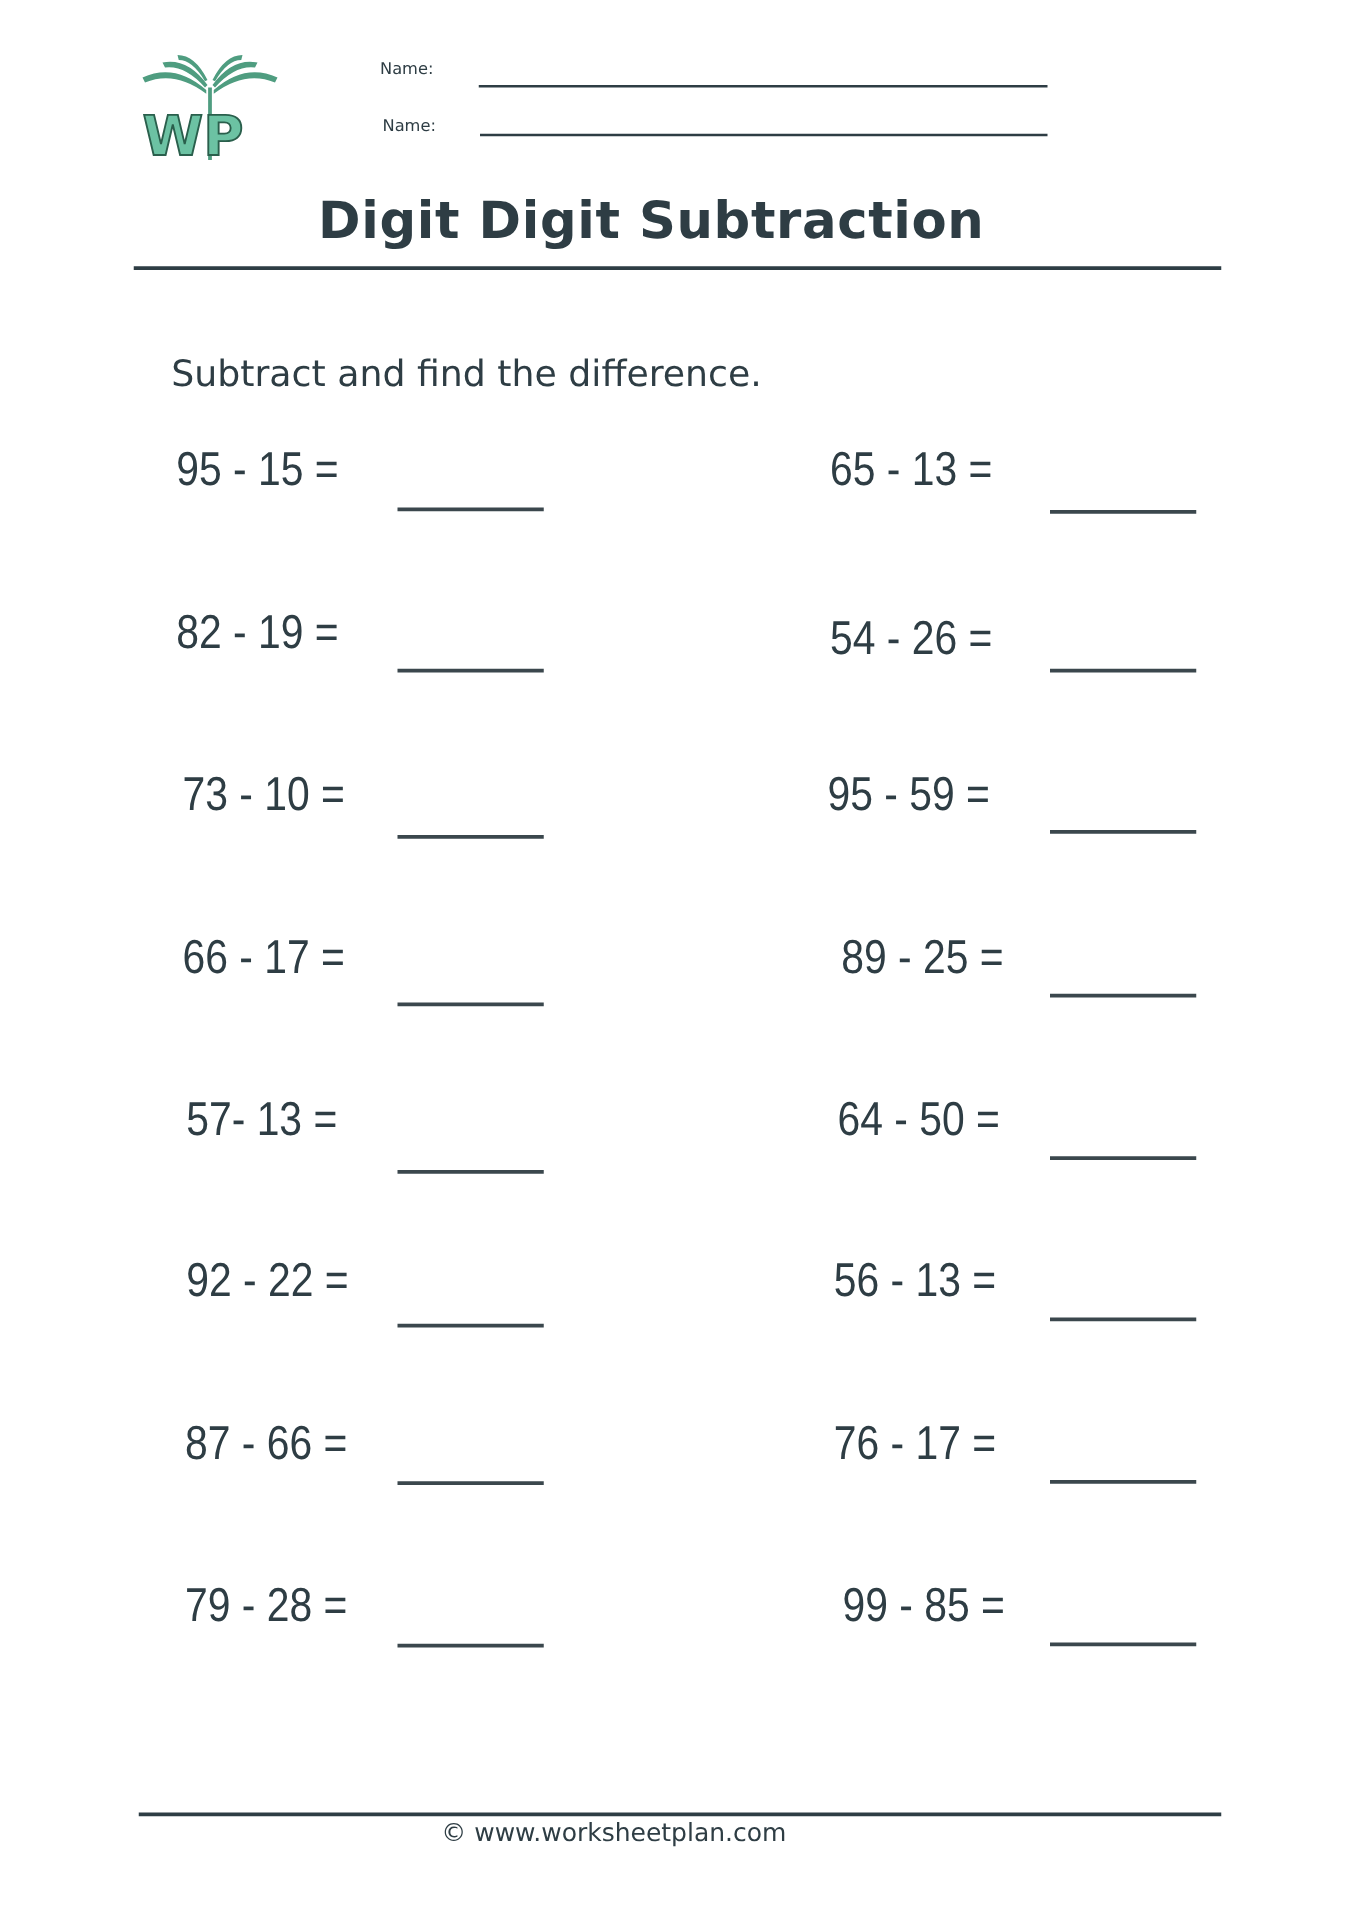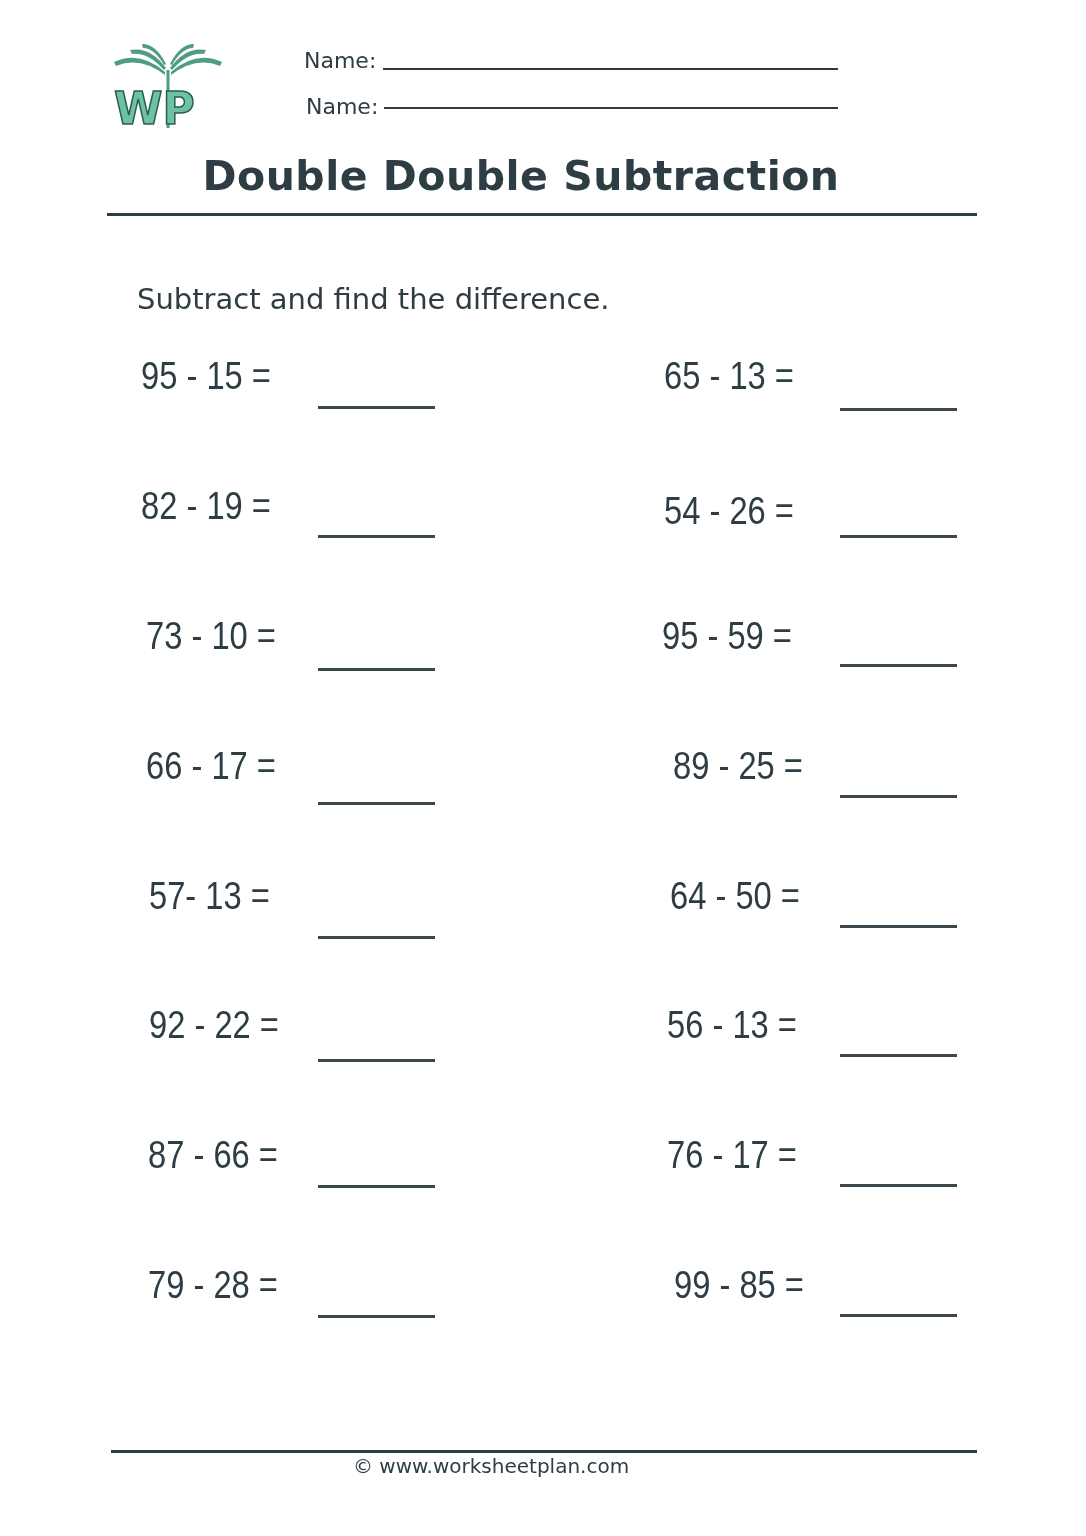--- a/index.html
+++ b/index.html
@@ -1,19 +1,19 @@
 <!DOCTYPE html>
 <html><head>
 <meta charset="utf-8">
 <style>
   html, body { margin: 0; padding: 0; background: #ffffff; }
   body { width: 1086px; height: 1536px; position: relative; overflow: hidden; color: #2e3d44; }
   .abs { position: absolute; }
   .logo { left: 110px; top: 42px; width: 116px; height: 90px; text-decoration: underline; }
-  .field-label { font-family: "DejaVu Sans", sans-serif; font-size: 22px; color: #2e3d44; }
+  .field-label { font-family: "DejaVu Sans", sans-serif; font-size: 13px; color: #2e3d44; }
   .field-line { height: 2px; background: #2e3d44; }
   .title { left: 0; width: 1086px; top: 152px; text-align: center; font-family: "DejaVu Sans", sans-serif; font-weight: bold; font-size: 41px; color: #2e3d44; letter-spacing: 0.5px; padding-left: 0; }
   .title span { position: relative; left: -22px; }
   .rule { height: 3px; background: #2e3d44; }
   .instr { left: 137px; top: 282px; font-family: "DejaVu Sans", sans-serif; font-size: 29px; color: #2e3d44; font-weight: 500; }
   .prob { font-family: "Liberation Sans", sans-serif; font-size: 38px; color: #2e3d44; transform: scaleX(0.86); transform-origin: left center; white-space: pre; }
   .ans { width: 117px; height: 3px; background: #3b474d; }
   .footer { left: 353px; top: 1454px; font-family: "DejaVu Sans", sans-serif; font-size: 20px; color: #2e3d44; }
 </style>
 </head>
@@ -32,21 +32,21 @@
     </g>
     <text x="4" y="82" font-family="DejaVu Sans, sans-serif" font-weight="bold" font-size="44" fill="#6cc2a3" stroke="#2a5f4c" stroke-width="1.5">WP</text>
   </svg>
 </div>
 
 <div class="abs field-label" style="left:304px; top:48px;">Name:</div>
 <div class="abs field-line" style="left:383px; top:68px; width:455px;"></div>
 <div class="abs field-label" style="left:306px; top:94px;">Name:</div>
 <div class="abs field-line" style="left:384px; top:107px; width:454px;"></div>
 
-<div class="abs title"><span>Double Double Subtraction</span></div>
+<div class="abs title"><span>Digit Digit Subtraction</span></div>
 <div class="abs rule" style="left:107px; top:213px; width:870px;"></div>
 
 <div class="abs instr">Subtract and find the difference.</div>
 
 <div id="problems">
     <div class="abs prob" style="left: 141px; top: 355px;">95 - 15 =</div>
     <div class="abs ans" style="left: 318px; top: 406px;"></div>
     <div class="abs prob" style="left: 141px; top: 485px;">82 - 19 =</div>
     <div class="abs ans" style="left: 318px; top: 535px;"></div>
     <div class="abs prob" style="left: 146px; top: 615px;">73 - 10 =</div>

